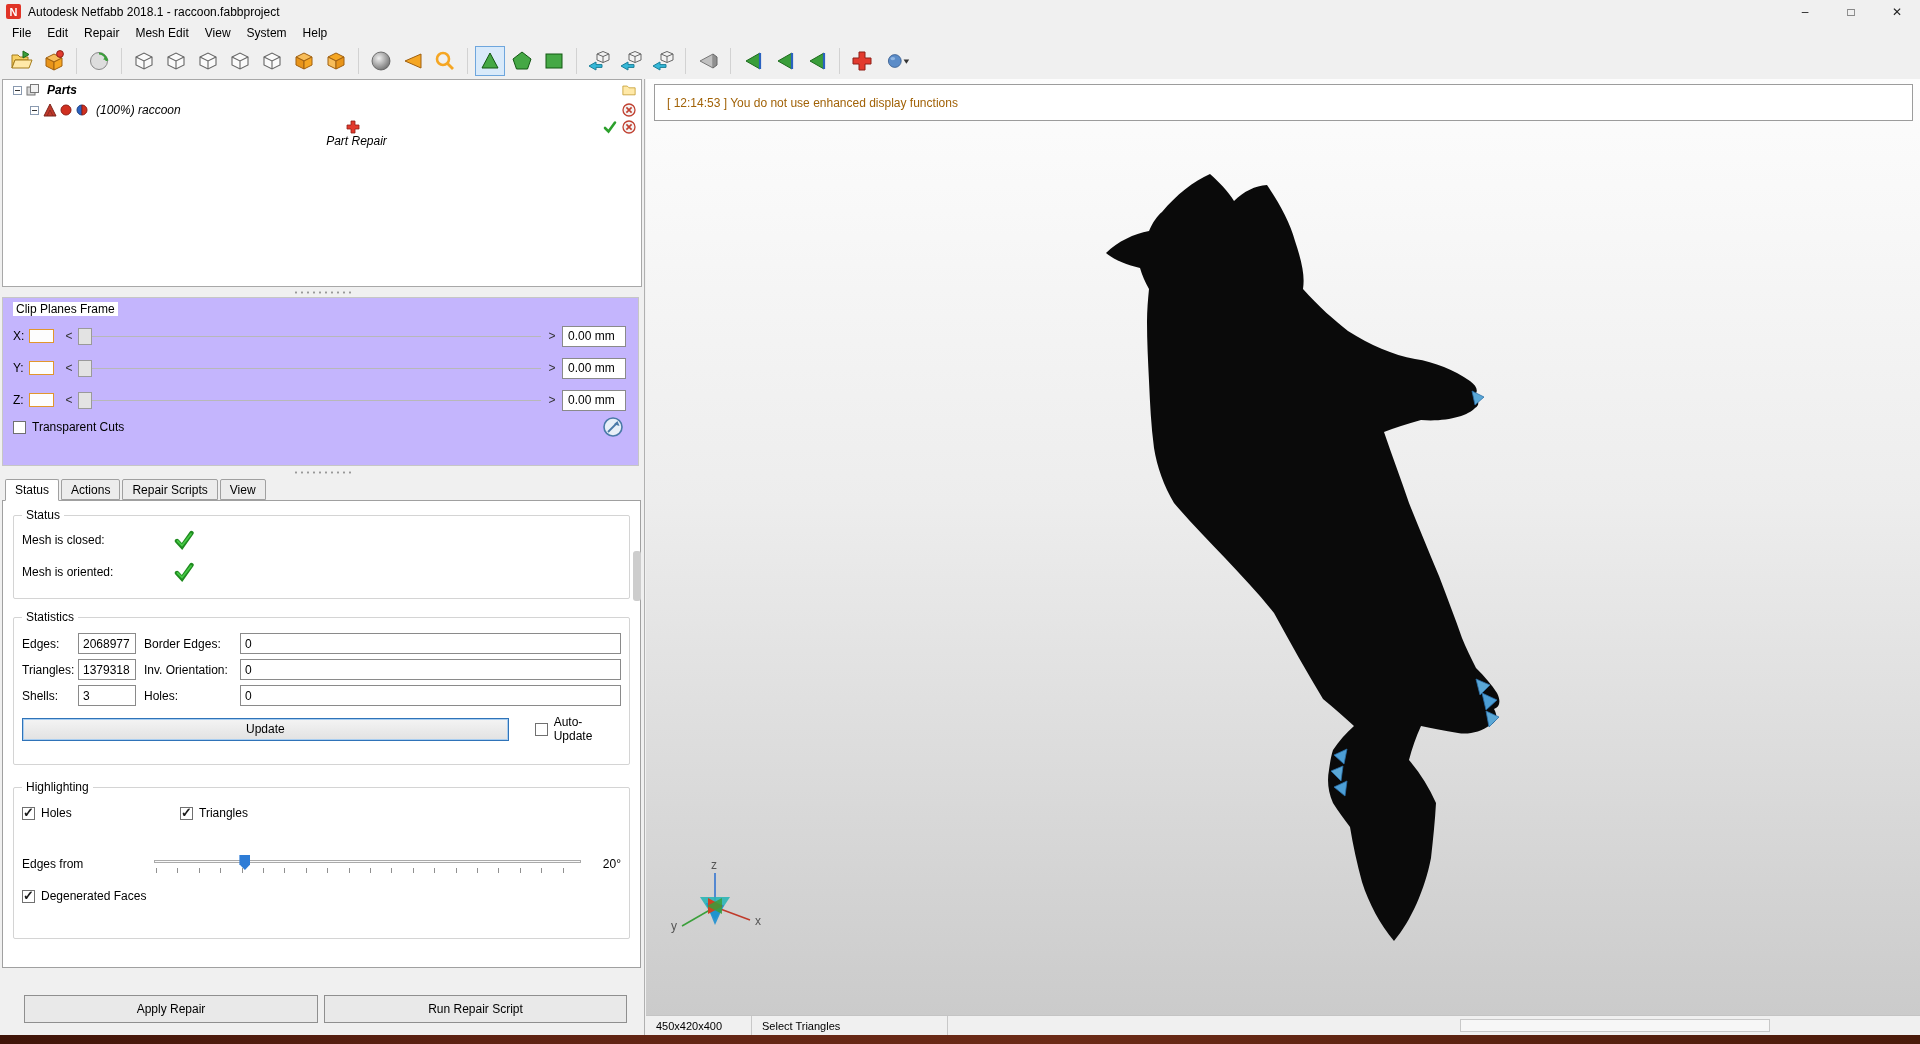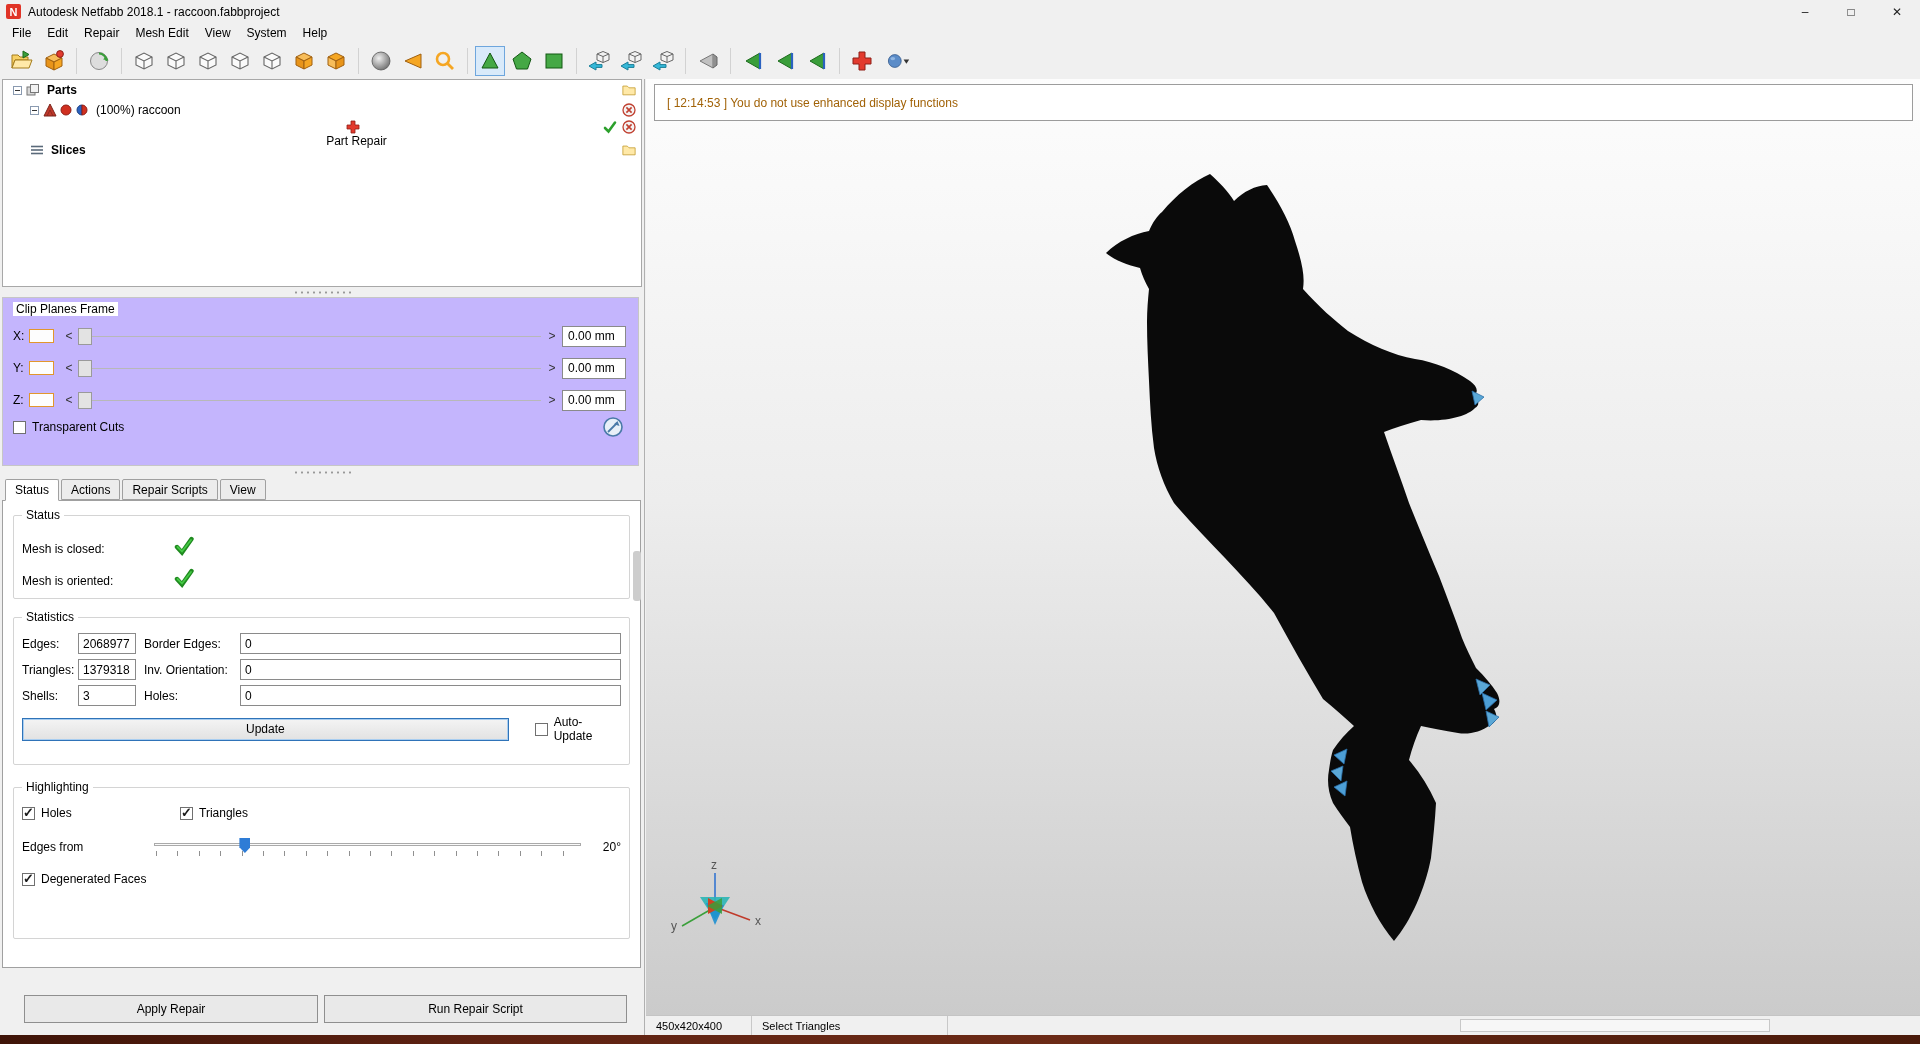--- a/index.html
+++ b/index.html
@@ -31,21 +31,21 @@
   .tool-btn svg { width:24px; height:24px; }
   .tool-btn.active { border:1px solid #6ea6dd; background:#d9eafa; }
   .tool-btn.wide { width:38px; }
   .tool-sep { width:1px; height:26px; background:#d2d2d2; margin:0 6px; }
 
   
   .left-panel { position:absolute; top:79px; left:0; width:645px; bottom:9px;
                 background:#f0f0f0; border-right:1px solid #b0b0b0; }
 
   .tree-panel { position:absolute; top:0; left:2px; width:640px; height:208px;
-                background:#fff; border:1px solid #a8a8a8; overflow:hidden; }
+                background:#fff; border:1px solid #a8a8a8; overflow:hidden;font-style:italic; }
   .tree-row { height:20px; display:flex; align-items:center; position:relative; font-size:12px; }
   .tree-row .label { margin-left:5px; white-space:nowrap; }
   .bold { font-weight:bold; }
   .expander { width:9px; height:9px; border:1px solid #8a9ab0; background:#fff;
               position:relative; flex:none; margin-right:4px; }
   .expander::after { content:""; position:absolute; left:1px; right:1px; top:3px; height:1px;
                      background:#333; }
   .tree-ico { width:14px; height:14px; flex:none; margin-right:2px; }
   .tree-right { position:absolute; display:flex; align-items:center; right:5px; gap:5px; }
   .tree-right svg { width:14px; height:14px; }
@@ -86,41 +86,41 @@
   .tab-strip { position:relative; display:flex; padding-left:3px; z-index:2; height:22px; }
   .tab { border:1px solid #a0a0a0; background:#ececec; padding:3px 9px 0;
          margin-right:2px; border-radius:2px 2px 0 0; font-size:12px; height:21px; }
   .tab.active { background:#fff; border-bottom:1px solid #fff; height:22px; }
   .tab-page { position:absolute; top:21px; left:0; right:0; bottom:0; background:#fff;
               border:1px solid #a0a0a0; padding:8px 10px; }
   .gb { position:relative; border:1px solid #d4d4d4; border-radius:2px; background:#fff; }
   .gb .legend { position:absolute; top:-8px; left:8px; background:#fff; padding:0 4px;
                 font-size:12px; }
   .gb-status { margin-top:6px; height:84px; padding-top:8px; }
-  .status-row { display:flex; align-items:flex-end; height:32px; padding-left:8px; }
+  .status-row { display:flex; align-items:center; height:32px; padding-left:8px; }
   .status-row .label { width:152px; }
   .check-big { width:20px; height:20px; }
   .gb-stats { margin-top:18px; height:148px; padding-top:10px; }
   .stat-row { display:flex; align-items:center; margin:5px 8px; }
   .stat-label-a { width:56px; }
   .stat-input-a { width:58px; height:21px; border:1px solid #8a8a8a; padding:2px 4px;
                   font-size:12px; font-family:"Liberation Sans",sans-serif; }
   .stat-label-b { width:104px; padding-left:8px; }
   .stat-input-b { flex:1; height:21px; border:1px solid #8a8a8a; padding:2px 4px;
                   font-size:12px; font-family:"Liberation Sans",sans-serif; }
   .update-row { display:flex; align-items:center; margin:9px 8px 0; }
   .update-btn { width:487px; height:23px; background:linear-gradient(#f4f4f4,#e2e2e2);
                 border:1px solid #2f73b8; box-shadow:0 0 0 1px #a8cdf0 inset;
                 display:flex; align-items:center; justify-content:center; font-size:12px; }
   .auto-upd { display:flex; align-items:center; margin-left:26px; }
   .gb-highl { margin-top:22px; height:152px; padding-top:10px; }
   .hl-cbs { display:flex; align-items:center; margin:8px 8px 0; }
   .hl-cb1 { display:flex; align-items:center; width:158px; }
   .hl-cb2 { display:flex; align-items:center; }
-  .hl-slider-row { display:flex; align-items:center; margin:16px 8px 0; }
+  .hl-slider-row { display:flex; align-items:center; margin:33px 8px 0; }
   .hl-slider-label { width:132px; }
   .hslider { position:relative; flex:1; height:22px; margin-right:12px; }
   .hslider .groove { position:absolute; left:0; right:0; top:7px; height:3px;
                      background:#fafafa; border:1px solid #aaa; }
   .hslider .ticks { position:absolute; left:2px; right:2px; top:15px; height:5px;
        background-image:repeating-linear-gradient(90deg,#909090 0 1px,transparent 1px 21.4px); }
   .hslider .thumb { position:absolute; left:20%; top:2px; width:11px; height:15px;
        background:#2e7cd6; clip-path:polygon(0 0,100% 0,100% 62%,50% 100%,0 62%); }
   .hl-angle { width:28px; text-align:right; }
   .hl-degen { display:flex; align-items:center; margin:14px 8px 0; }
@@ -408,35 +408,20 @@
           <path d="M5 1 h4 v4 h4 v4 h-4 v4 h-4 v-4 H1 V5 h4 Z" fill="#e23a2e" stroke="#8f1f17" stroke-width="0.8"></path>
         </svg>
       <span class="label">Part Repair</span>
       <span class="tree-right">
         <svg viewBox="0 0 14 14">
             <path d="M2 8 L5.5 11.5 L12 2.5" stroke="#2ca02c" stroke-width="2.6" fill="none" stroke-linecap="round"></path>
           </svg>
         <svg viewBox="0 0 14 14">
             <circle cx="7" cy="7" r="6" fill="#f4f4f4" stroke="#c04030" stroke-width="1.3"></circle>
             <path d="M4.4 4.4 L9.6 9.6 M9.6 4.4 L4.4 9.6" stroke="#c04030" stroke-width="1.6"></path>
-          </svg>
-      </span>
-    </div>
-    <div class="tree-row" style="padding-left:27px;">
-      <svg class="tree-ico" viewBox="0 0 14 14">
-          <g stroke="#5a6a7a" stroke-width="1.6">
-            <line x1="1" y1="3.5" x2="13" y2="3.5"></line>
-            <line x1="1" y1="7" x2="13" y2="7"></line>
-            <line x1="1" y1="10.5" x2="13" y2="10.5"></line>
-          </g>
-        </svg>
-      <span class="label bold">Slices</span>
-      <span class="tree-right">
-        <svg viewBox="0 0 16 13">
-            <path d="M1 2 h5 l2 2 h7 v8 H1 Z" fill="#ffe9a8" stroke="#c8a23a"></path>
           </svg>
       </span>
     </div>
   </div>
 
   <div class="splitter" style="top:208px;">
       <div class="dots"></div>
     </div>
 
   <div class="clip-panel">

